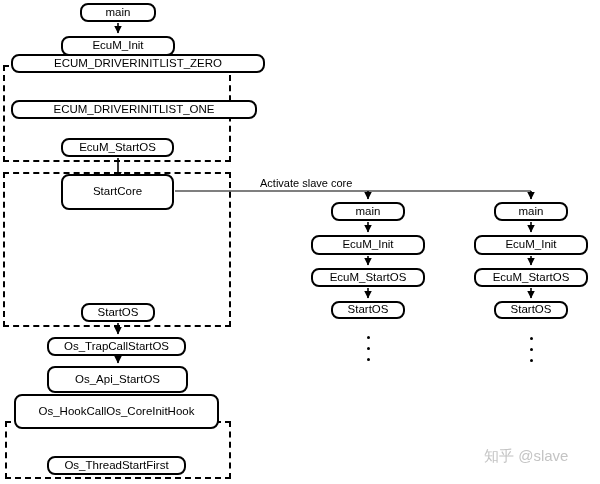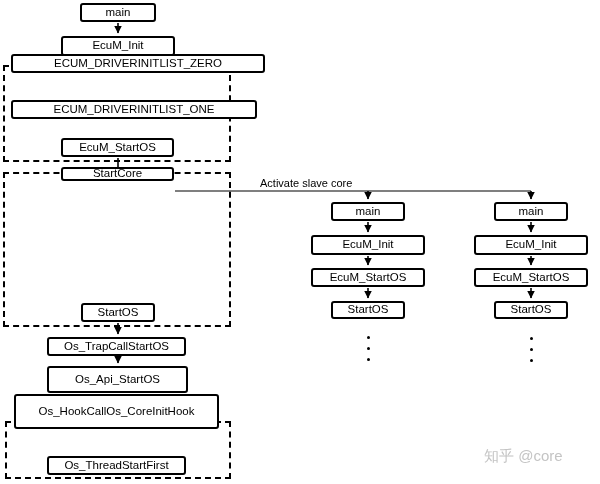--- a/index.html
+++ b/index.html
@@ -2,21 +2,21 @@
 <html><head>
 <meta charset="utf-8">
 <style>
   html,body{margin:0;padding:0;background:#fff;}
   #stage{
     position:relative;width:600px;height:484px;background:#ffffff;overflow:hidden;
     font-family:"Liberation Sans","DejaVu Sans",sans-serif;
   }
   .node{
     position:absolute;box-sizing:border-box;background:#ffffff;border:2px solid #000;
-    border-radius:3px;display:flex;align-items:center;justify-content:center;
+    border-radius:8px;display:flex;align-items:center;justify-content:center;
     font-size:11.5px;color:#000;white-space:nowrap;z-index:3;line-height:1;
   }
   .groupbox{
     position:absolute;box-sizing:border-box;border:2px dashed #000;background:transparent;z-index:1;
   }
   .edges{position:absolute;left:0;top:0;z-index:2;}
   .edge-label{
     position:absolute;font-size:11px;color:#000;z-index:4;white-space:nowrap;
   }
   .dots{position:absolute;z-index:3;}
@@ -63,21 +63,21 @@
     <line x1="531" y1="288" x2="531" y2="298" stroke="#000" stroke-width="1.6" marker-end="url(#arr)"></line>
   </svg>
 
   <div class="edge-label" style="left:260px;top:177px">Activate slave core</div>
 
   <div class="node" style="left:80px;top:3px;width:76px;height:19px">main</div>
   <div class="node" style="left:61px;top:36px;width:114px;height:20px">EcuM_Init</div>
   <div class="node" style="left:11px;top:54px;width:254px;height:19px">ECUM_DRIVERINITLIST_ZERO</div>
   <div class="node" style="left:11px;top:100px;width:246px;height:19px">ECUM_DRIVERINITLIST_ONE</div>
   <div class="node" style="left:61px;top:138px;width:113px;height:19px">EcuM_StartOS</div>
-  <div class="node" style="left:61px;top:167px;width:113px;height:14px">StartCore</div>
+  <div class="node" style="left:61px;top:174px;width:113px;height:36px">StartCore</div>
   <div class="node" style="left:81px;top:303px;width:74px;height:19px">StartOS</div>
   <div class="node" style="left:47px;top:337px;width:139px;height:19px">Os_TrapCallStartOS</div>
   <div class="node" style="left:47px;top:366px;width:141px;height:27px">Os_Api_StartOS</div>
   <div class="node" style="left:14px;top:394px;width:205px;height:35px">Os_HookCallOs_CoreInitHook</div>
   <div class="node" style="left:47px;top:456px;width:139px;height:19px">Os_ThreadStartFirst</div>
 
   <div class="node" style="left:331px;top:202px;width:74px;height:19px">main</div>
   <div class="node" style="left:311px;top:235px;width:114px;height:20px">EcuM_Init</div>
   <div class="node" style="left:311px;top:268px;width:114px;height:19px">EcuM_StartOS</div>
   <div class="node" style="left:331px;top:301px;width:74px;height:18px">StartOS</div>
@@ -90,15 +90,15 @@
   <div class="node" style="left:494px;top:202px;width:74px;height:19px">main</div>
   <div class="node" style="left:474px;top:235px;width:114px;height:20px">EcuM_Init</div>
   <div class="node" style="left:474px;top:268px;width:114px;height:19px">EcuM_StartOS</div>
   <div class="node" style="left:494px;top:301px;width:74px;height:18px">StartOS</div>
   <div class="dots" style="left:529px;top:337px;width:4px">
     <div class="dot"></div>
       <div class="dot"></div>
       <div class="dot"></div>
   </div>
 
-  <div class="watermark" style="left:484px;top:447px">知乎 @core</div>
+  <div class="watermark" style="left:484px;top:447px">知乎 @slave</div>
 
 </div>
 
 </body></html>

